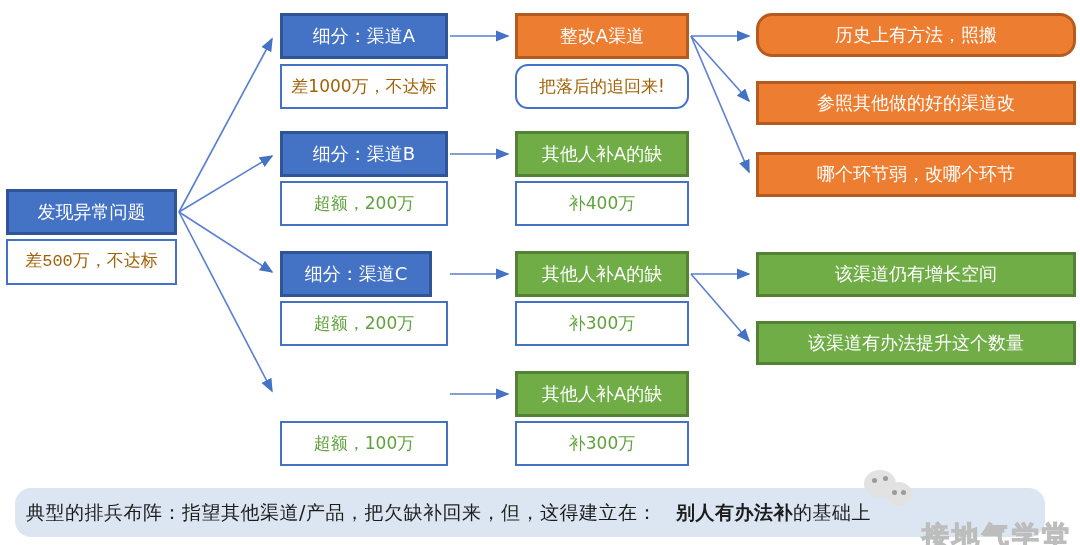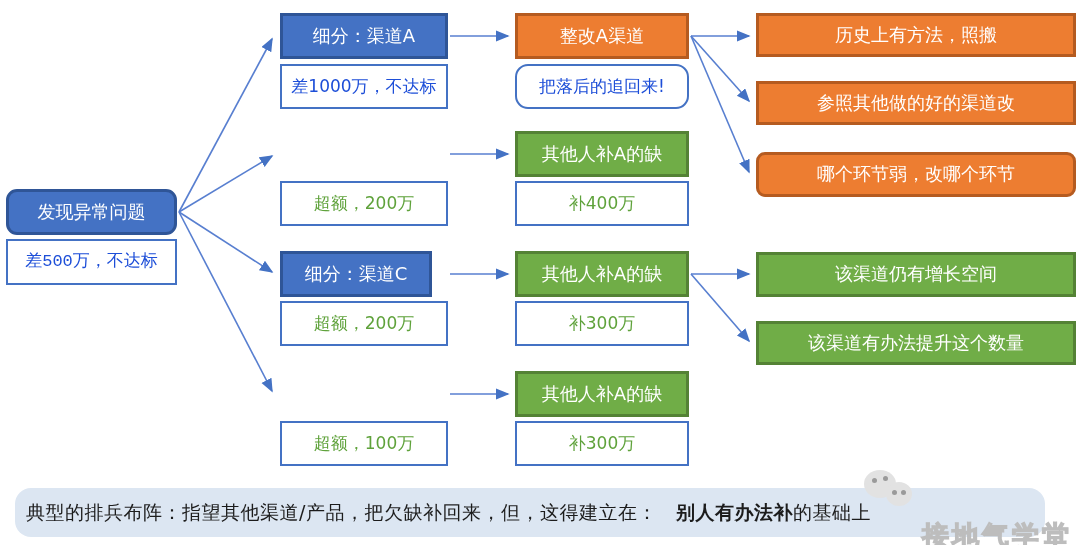--- a/index.html
+++ b/index.html
@@ -8,21 +8,21 @@
     font-family:"DejaVu Sans","Liberation Sans",sans-serif;
   }
   .box{
     position:absolute;box-sizing:border-box;display:flex;align-items:center;justify-content:center;
     text-align:center;font-size:18px;line-height:1.15;
   }
   .blue{background:#4472C4;border:3px solid #2F5597;color:#fff;}
   .orange{background:#ED7D31;border:3px solid #B55B20;color:#fff;}
   .green{background:#70AD47;border:3px solid #548235;color:#fff;}
   .note{background:#fff;border:2px solid #4472C4;font-size:17px;}
-  .red-text{color:#1d4ed8;}
+  .red-text{color:#a16207;}
   .green-text{color:#5FA23B;}
   .arrows{position:absolute;left:0;top:0;pointer-events:none;}
   #footer-bar{
     position:absolute;left:15px;top:488px;width:1030px;height:49px;background:#DCE6F2;
     display:flex;align-items:center;padding-left:11px;box-sizing:border-box;
     font-size:19px;color:#1c1c1c;letter-spacing:.5px;border-radius:16px;
   }
   #footer-bar b{font-weight:bold;margin-left:19px;}
   #watermark{position:absolute;left:858px;top:468px;width:200px;height:48px;}
   .wm-circle{position:absolute;border-radius:50%;background:#E2E2E2;}
@@ -58,48 +58,49 @@
 
       <line x1="691" y1="36" x2="749" y2="36" marker-end="url(#ah)"></line>
       <line x1="691" y1="36" x2="749" y2="101" marker-end="url(#ah)"></line>
       <line x1="691" y1="36" x2="749" y2="172" marker-end="url(#ah)"></line>
 
       <line x1="691" y1="274" x2="749" y2="274" marker-end="url(#ah)"></line>
       <line x1="691" y1="274" x2="749" y2="341" marker-end="url(#ah)"></line>
     </g>
   </svg>
 
-  <div class="box blue" style="left:6px;top:189px;width:171px;height:46px;border-radius:11px;">发现异常问题</div>
+  <div class="box blue" style="left:6px;top:189px;width:171px;height:46px;">发现异常问题</div>
   <div class="box note red-text" style="left:6px;top:239px;width:171px;height:46px;font-family:Liberation Mono, monospace;">差500万，不达标</div>
 
   <div class="box blue" style="left:280px;top:13px;width:168px;height:46px;">细分：渠道A</div>
   <div class="box note red-text" style="left:280px;top:64px;width:168px;height:45px;">差1000万，不达标</div>
 
+  <div class="box blue" style="left:280px;top:131px;width:168px;height:46px;">细分：渠道B</div>
   <div class="box note green-text" style="left:280px;top:181px;width:168px;height:45px;">超额，200万</div>
 
   <div class="box blue" style="left:280px;top:251px;width:152px;height:46px;">细分：渠道C</div>
   <div class="box note green-text" style="left:280px;top:301px;width:168px;height:45px;">超额，200万</div>
 
   <div class="box note green-text" style="left:280px;top:421px;width:168px;height:45px;">超额，100万</div>
 
   <div class="box orange" style="left:515px;top:13px;width:174px;height:46px;">整改A渠道</div>
   <div class="box note red-text" style="left:515px;top:64px;width:174px;height:45px;border-radius:13px;">把落后的追回来!</div>
 
   <div class="box green" style="left:515px;top:131px;width:174px;height:46px;">其他人补A的缺</div>
   <div class="box note green-text" style="left:515px;top:181px;width:174px;height:45px;">补400万</div>
 
   <div class="box green" style="left:515px;top:251px;width:174px;height:46px;">其他人补A的缺</div>
   <div class="box note green-text" style="left:515px;top:301px;width:174px;height:45px;">补300万</div>
 
   <div class="box green" style="left:515px;top:371px;width:174px;height:46px;">其他人补A的缺</div>
   <div class="box note green-text" style="left:515px;top:421px;width:174px;height:45px;">补300万</div>
 
-  <div class="box orange" style="left:756px;top:13px;width:320px;height:44px;">历史上有方法，照搬</div>
+  <div class="box orange" style="left:756px;top:13px;width:320px;height:44px;border-radius:16px;">历史上有方法，照搬</div>
   <div class="box orange" style="left:756px;top:81px;width:320px;height:44px;">参照其他做的好的渠道改</div>
-  <div class="box orange" style="left:756px;top:152px;width:320px;height:45px;border-radius:9px;">哪个环节弱，改哪个环节</div>
+  <div class="box orange" style="left:756px;top:152px;width:320px;height:45px;">哪个环节弱，改哪个环节</div>
 
   <div class="box green" style="left:756px;top:252px;width:320px;height:45px;">该渠道仍有增长空间</div>
   <div class="box green" style="left:756px;top:321px;width:320px;height:44px;">该渠道有办法提升这个数量</div>
 
   <div id="footer-bar">
     <span>典型的排兵布阵：指望其他渠道/产品，把欠缺补回来，但，这得建立在：</span>
       <b>别人有办法补</b>
       <span>的基础上</span>
   </div>
 

